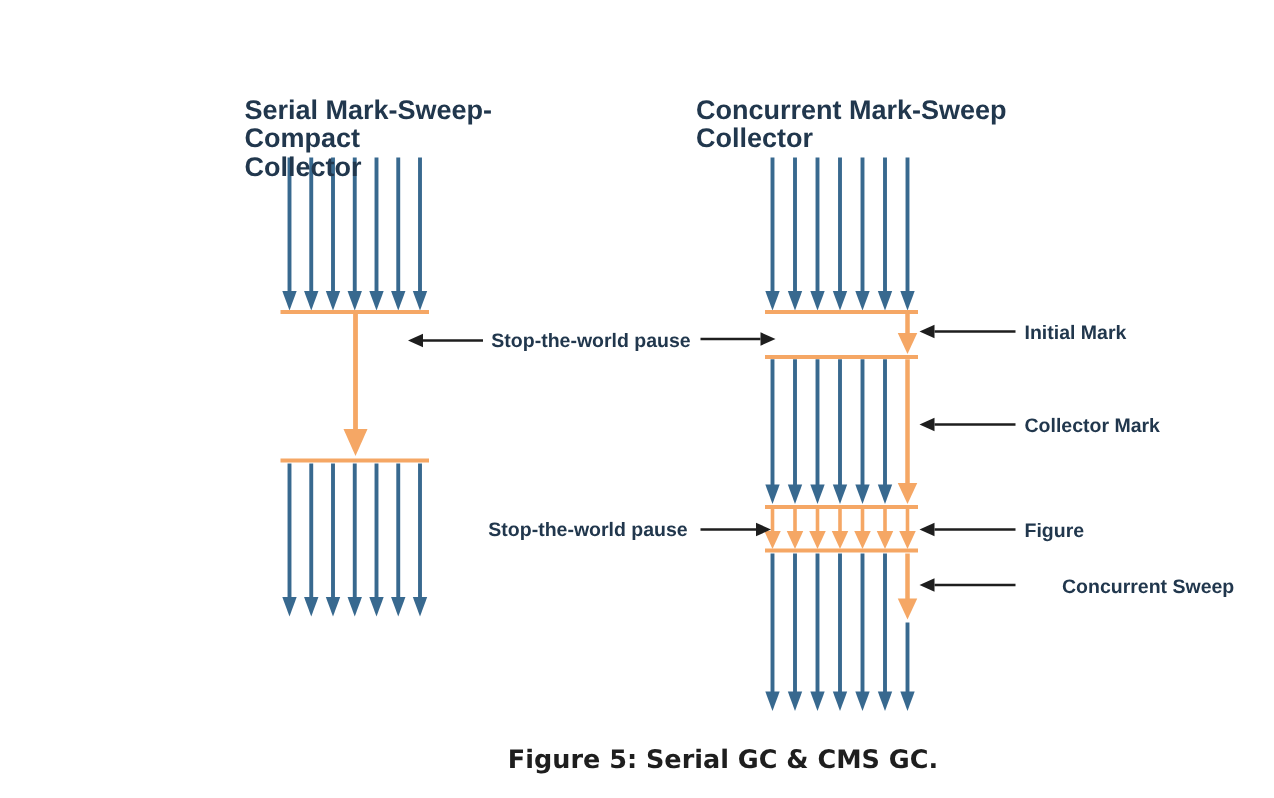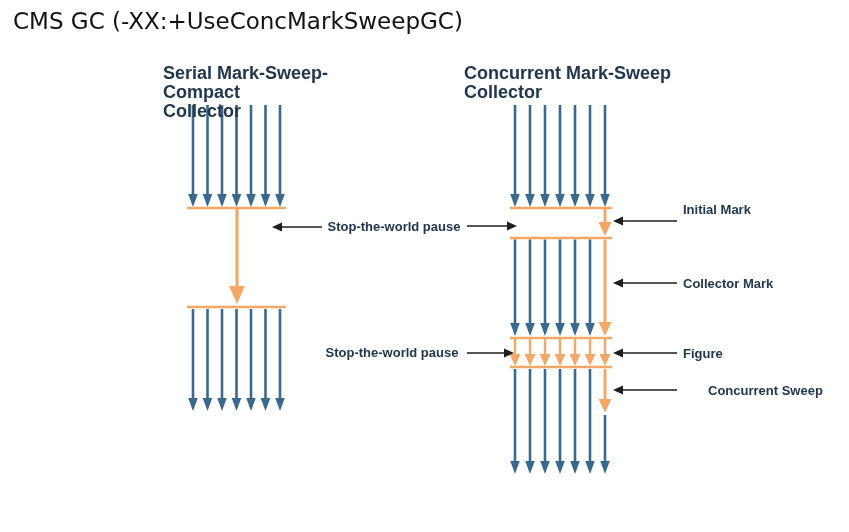--- a/index.html
+++ b/index.html
@@ -19,36 +19,35 @@
     color:var(--navy,#21374D);white-space:pre-line;
   }
   .hdr-left{left:163px;top:64px;}
   .hdr-right{left:464px;top:64px;}
   .lbl{
     position:absolute;font-size:13px;font-weight:bold;line-height:15px;
     color:var(--navy,#21374D);white-space:nowrap;
   }
   .stw1{left:323px;top:219px;width:142px;text-align:center;}
   .stw2{left:321px;top:345px;width:142px;text-align:center;}
-  .ph-initial{left:683px;top:202px;}
+  .ph-initial{left:683px;top:214px;}
   .ph-cmark{left:683px;top:276px;}
   .ph-remark{left:683px;top:346px;}
   .ph-csweep{left:708px;top:383px;}
   .caption{
     position:absolute;left:132px;top:497px;width:700px;text-align:center;
     font-family:"DejaVu Sans",sans-serif;
     font-size:17px;font-weight:bold;color:var(--black,#1E1E1E);
   }
 </style>
 </head>
 <body>
 
 <div class="stage">
 
-  <div class="page-title">CMS GC (-XX:+UseConcMarkSweepGC)</div>
 
   <svg class="diagram" id="diagram" width="849" height="532" viewBox="0 0 849 532">
       <g>
         <line x1="193" y1="105" x2="193" y2="197" stroke="#38698F" stroke-width="2.6"></line>
         <polygon points="188.2,194 197.8,194 193,207" fill="#38698F"></polygon>
       </g>
       <g>
         <line x1="207.5" y1="105" x2="207.5" y2="197" stroke="#38698F" stroke-width="2.6"></line>
         <polygon points="202.7,194 212.3,194 207.5,207" fill="#38698F"></polygon>
       </g>
@@ -265,13 +264,14 @@
   <div class="hdr hdr-right">Concurrent Mark-Sweep
 Collector</div>
 
   <div class="lbl stw1">Stop-the-world pause</div>
   <div class="lbl stw2">Stop-the-world pause</div>
   <div class="lbl ph-initial">Initial Mark</div>
   <div class="lbl ph-cmark">Collector Mark</div>
   <div class="lbl ph-remark">Figure</div>
   <div class="lbl ph-csweep">Concurrent Sweep</div>
 
+  <div class="caption">Figure 5: Serial GC &amp; CMS GC.</div>
 </div>
 
 </body></html>

